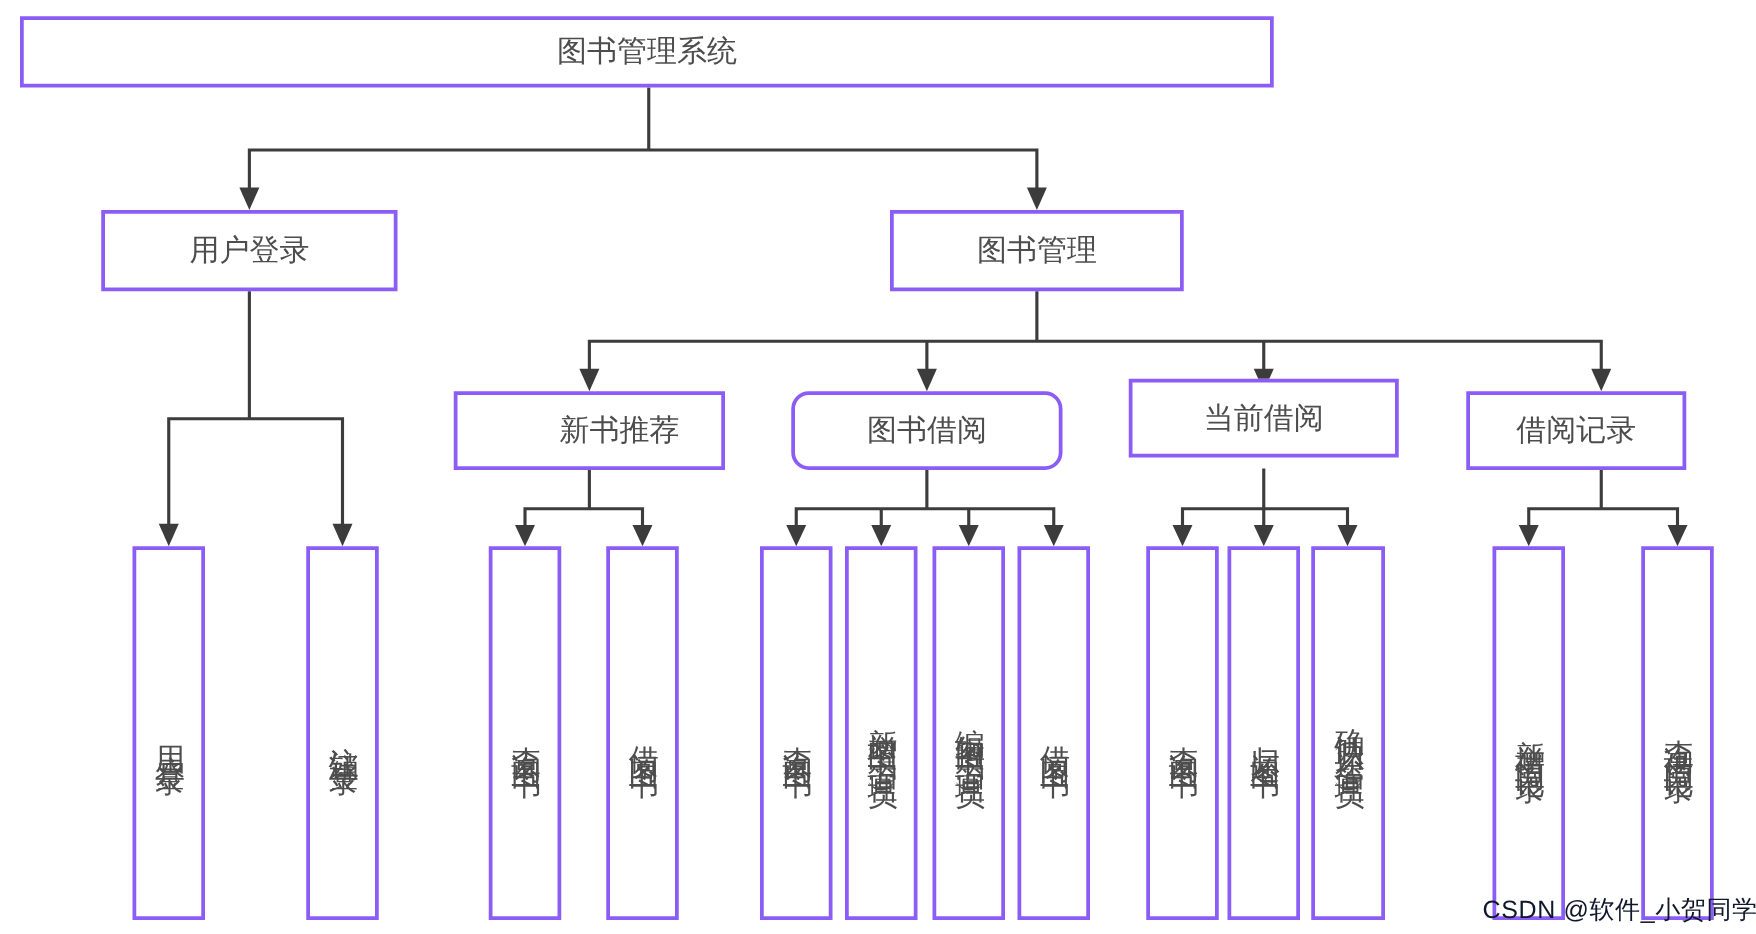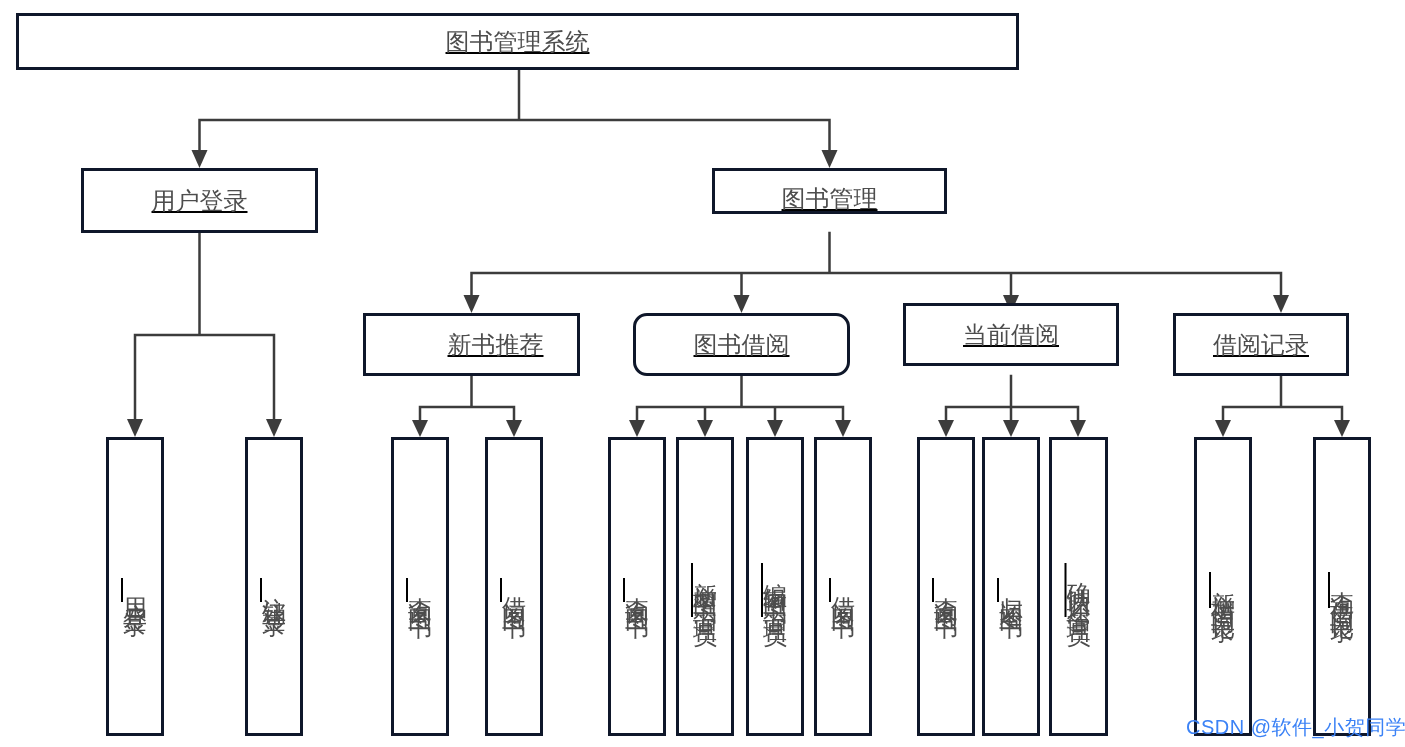--- a/index.html
+++ b/index.html
@@ -20,26 +20,25 @@
     left: 0;
     top: 0;
     width: 1405px;
     height: 747px;
     pointer-events: none;
   }
   .node {
     position: absolute;
     box-sizing: border-box;
     background: #ffffff;
-    border: 3px solid #0f172a;
+    border: 3px solid #8b5cf6;
     display: flex;
     align-items: center;
     justify-content: center;
     z-index: 2;
-    text-decoration: underline;
   }
   .hlabel {
     font-size: 24px;
     color: #4d4d4d;
     letter-spacing: 0px;
     white-space: nowrap;
     line-height: 1;
   }
   .vlabel {
     writing-mode: vertical-rl;
@@ -49,21 +48,21 @@
     letter-spacing: 6px;
     padding-top: 6px;
     line-height: 1;
   }
   .watermark {
     position: absolute;
     left: 1186px;
     top: 714px;
     width: 212px;
     font-size: 20px;
-    color: #3b82f6;
+    color: #0f172a;
     white-space: nowrap;
     z-index: 6;
     letter-spacing: 0.5px;
   }
 </style>
 </head>
 <body>
 
 <div class="stage">
 
@@ -100,21 +99,21 @@
     </g>
   </svg>
 
   <div class="node" style="left:16px; top:13px; width:1003px; height:57px;">
     <span class="hlabel">图书管理系统</span>
   </div>
 
   <div class="node" style="left:81px; top:168px; width:237px; height:65px;">
     <span class="hlabel">用户登录</span>
   </div>
-  <div class="node" style="left:712px; top:168px; width:235px; height:46px;align-items:flex-end;">
+  <div class="node" style="left:712px; top:168px; width:235px; height:65px;">
     <span class="hlabel">图书管理</span>
   </div>
 
   <div class="node" style="left:363px; top:313px; width:217px; height:63px;padding-left:48px;">
     <span class="hlabel">新书推荐</span>
   </div>
   <div class="node" style="left:633px; top:313px; width:217px; height:63px;border-radius:14px;">
     <span class="hlabel">图书借阅</span>
   </div>
   <div class="node" style="left:903px; top:303px; width:216px; height:63px;">

